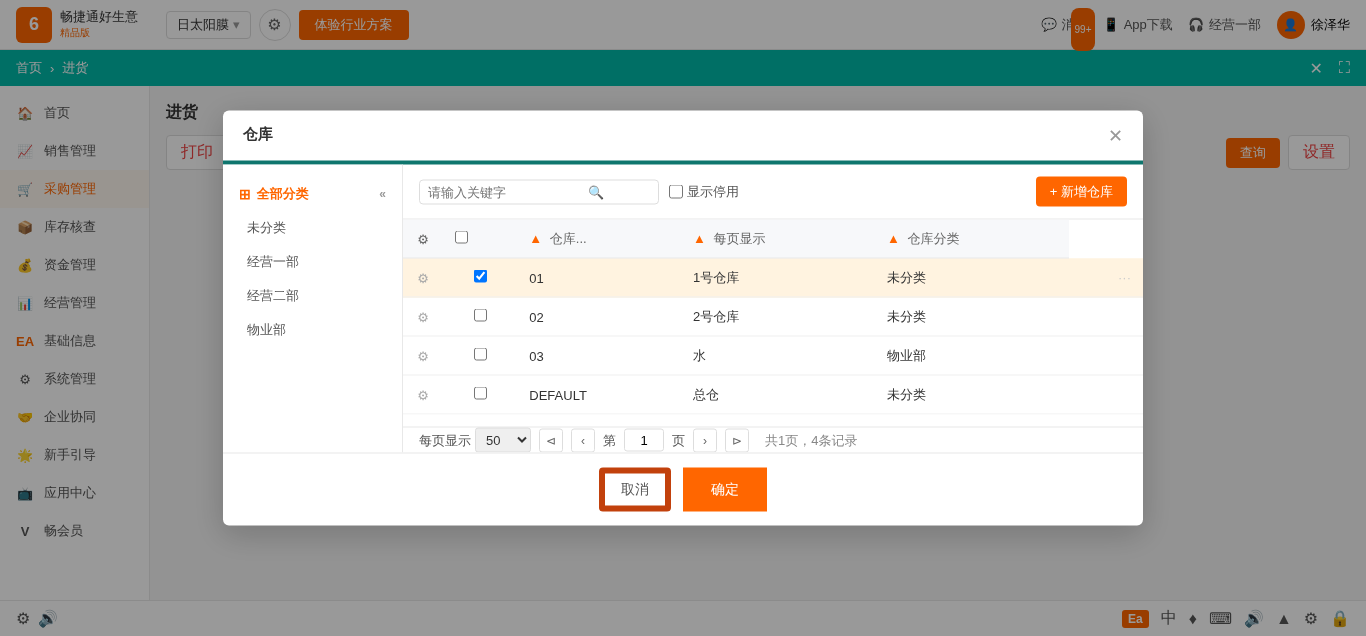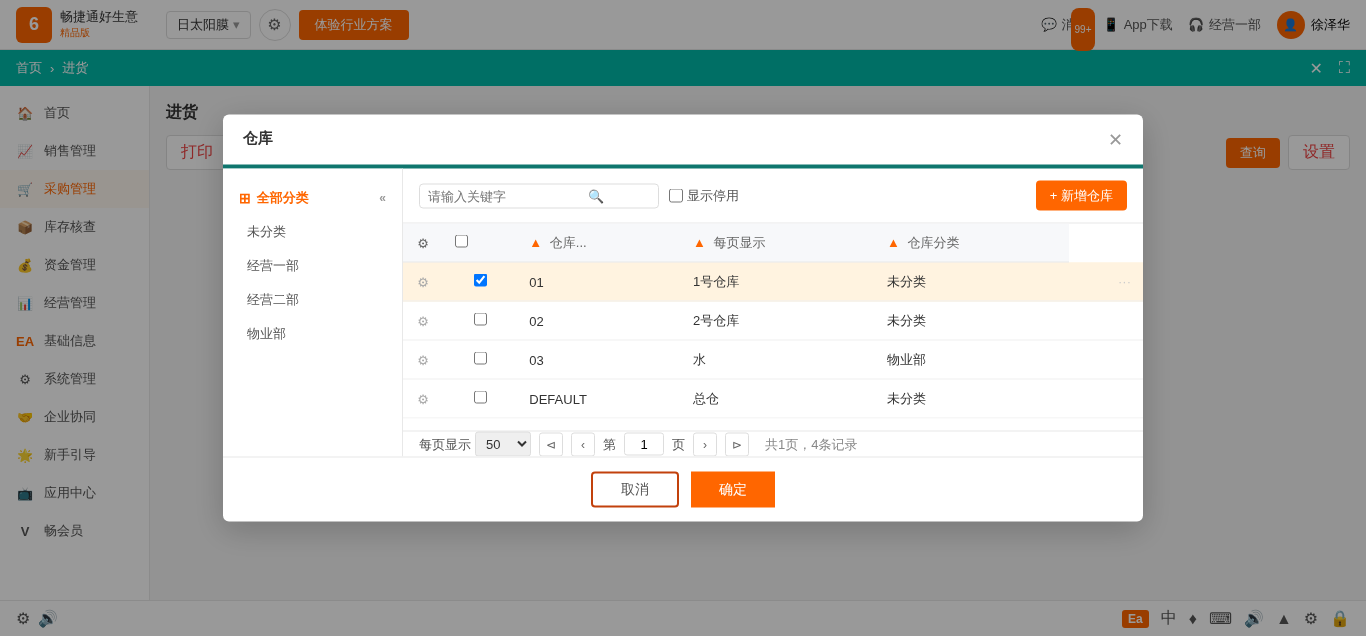--- a/index.html
+++ b/index.html
@@ -257,22 +257,22 @@
       padding: 3px 6px; text-align: center; font-size: 13px;
     }
 
     
     .modal-footer {
       display: flex; justify-content: center; gap: 12px;
       padding: 14px 20px;
       border-top: 1px solid #e8e8e8;
     }
     .btn-cancel {
-      background: #fff; color: #555; border: 2px solid #c2410c;
-      padding: 7px 28px; border-radius: 4px; cursor: pointer;
+      background: #fff; color: #555; border: 6px solid #c2410c;
+      padding: 7px 16px; border-radius: 4px; cursor: pointer;
       font-size: 14px;
     }
     .btn-confirm {
       background: #f60; color: #fff; border: none;
       padding: 7px 28px; border-radius: 0; cursor: pointer;
       font-size: 14px;
     }
 
     
     .bottom-bar {

